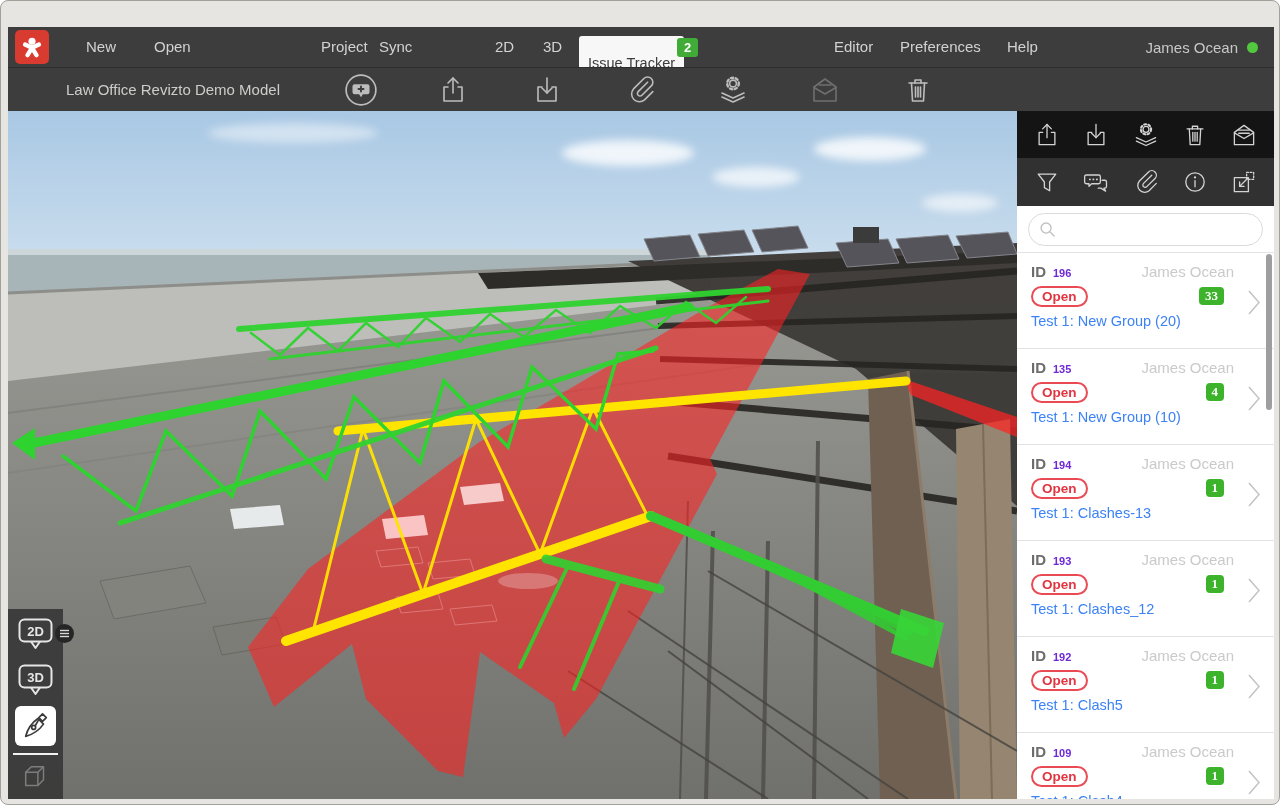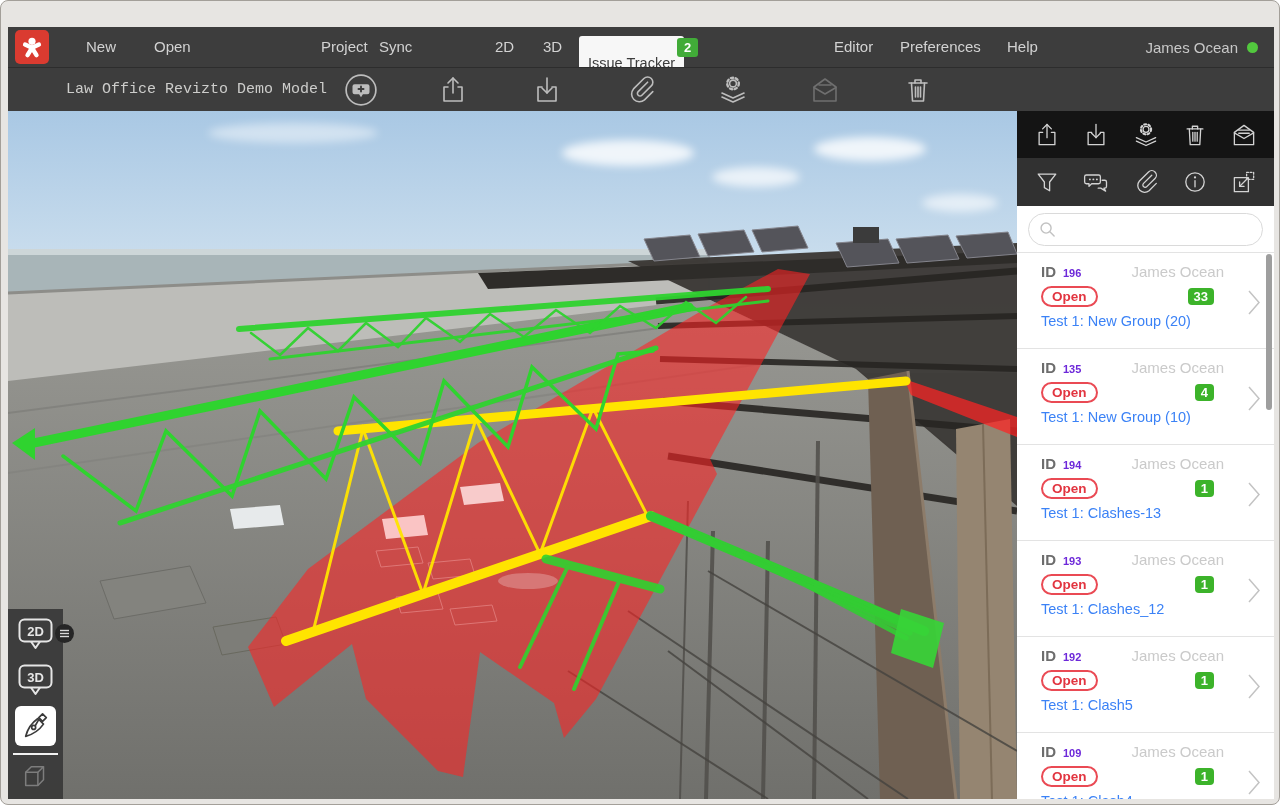--- a/index.html
+++ b/index.html
@@ -18,21 +18,21 @@
   .it-pill { position:absolute; top:9px; background:#f7f7f7; color:#3c3c3c; font-size:14.5px;
     border-radius:3px; padding:16px 9px; line-height:22px; }
   .it-badge { position:absolute; top:11px; background:#41ab38; color:#fff; font-weight:bold;
     font-size:13px; border-radius:3px; width:21px; text-align:center; line-height:19px; }
   .user { position:absolute; right:16px; top:0; height:40px; display:flex; align-items:center; gap:9px; }
   .user span { color:#c8c8c8; font-size:15px; }
   .user .dot { width:11px; height:11px; border-radius:50%; background:#52c83e; }
 
   
   .toolbar { position:relative; height:44px; background:#3d3d3d; border-top:1px solid #2d2d2d; }
-  .model-title { position:absolute; left:58px; top:0; line-height:44px; color:#cdcdcb; font-size:15px;font-family:Liberation Mono, monospace; }
+  .model-title { position:absolute; left:58px; top:0; line-height:44px; color:#cdcdcb; font-size:15px; }
   .tbtn { position:absolute; top:4px; width:36px; height:36px; background:transparent; border:0;
     padding:0; cursor:pointer; display:flex; align-items:center; justify-content:center; }
   .ic { stroke:#bdbdbd; fill:none; stroke-width:1.6; stroke-linecap:round; stroke-linejoin:round; }
   .ic-dim { stroke:#6f6f6f; }
 
   
   .content { position:relative; height:688px; }
   .viewport { position:absolute; left:0; top:0; width:1009px; height:688px; background:#9fb3c4; }
   .viewport svg.scene { position:absolute; inset:0; }
 
@@ -53,30 +53,30 @@
   .prow2 { height:48px; background:#313131; }
   .pbtn { background:transparent; border:0; padding:0; cursor:pointer; width:30px; height:30px;
     display:flex; align-items:center; justify-content:center; }
   .pic { stroke:#d3d3d3; fill:none; stroke-width:1.5; stroke-linecap:round; stroke-linejoin:round; }
   .searchbar { height:46px; background:#fff; display:flex; align-items:center; padding:0 11px; }
   .search-pill { flex:1; height:33px; border:1px solid #dadada; border-radius:17px; background:#fff;
     display:flex; align-items:center; padding:0 10px; gap:6px; }
   .search-pill input { border:0; outline:none; flex:1; font-size:14px; background:transparent;
     font-family:"Liberation Sans","DejaVu Sans",sans-serif; }
   .issues { height:547px; overflow:hidden; }
-  .issue { position:relative; height:96px; border-top:1px solid #e3e3e3; padding:10px 24px 0; background:#fff; cursor:pointer; }
+  .issue { position:relative; height:96px; border-top:1px solid #e3e3e3; padding:10px 14px 0; background:#fff; cursor:pointer; }
   .i-top { display:flex; align-items:baseline; }
   .i-id-label { font-weight:bold; color:#6d6d6d; font-size:15px; margin-right:7px; }
   .i-id { font-weight:bold; color:#6d28d9; font-size:11px; }
   .i-author { margin-left:auto; color:#cacaca; font-size:15px; padding-right:26px; }
   .i-mid { display:flex; align-items:center; margin-top:6px; height:20px; }
   .status-pill { border:2px solid #ea4a54; color:#e23540; border-radius:12px; font-size:13.5px;
     font-weight:bold; padding:0 9px; line-height:17px; }
   .count-badge { margin-left:auto; margin-right:36px; background:#3cb32a; color:#fff; font-weight:bold;
-    font-size:13px; border-radius:4px; padding:1px 6px; min-width:11px; text-align:center; }
+    font-size:13px; border-radius:4px; padding:1px 6px; min-width:11px; text-align:center;font-family:Liberation Serif, serif; }
   .i-title { margin-top:7px; color:#3b82f6; font-size:14.5px; }
   .chev { position:absolute; right:13px; top:36px; }
   .scroll-thumb { position:absolute; right:2px; top:143px; width:6px; height:156px;
     border-radius:3px; background:#9e9e9e; cursor:pointer; }
 </style>
 </head>
 <body>
 
 <div class="frame">
   <div class="app">

